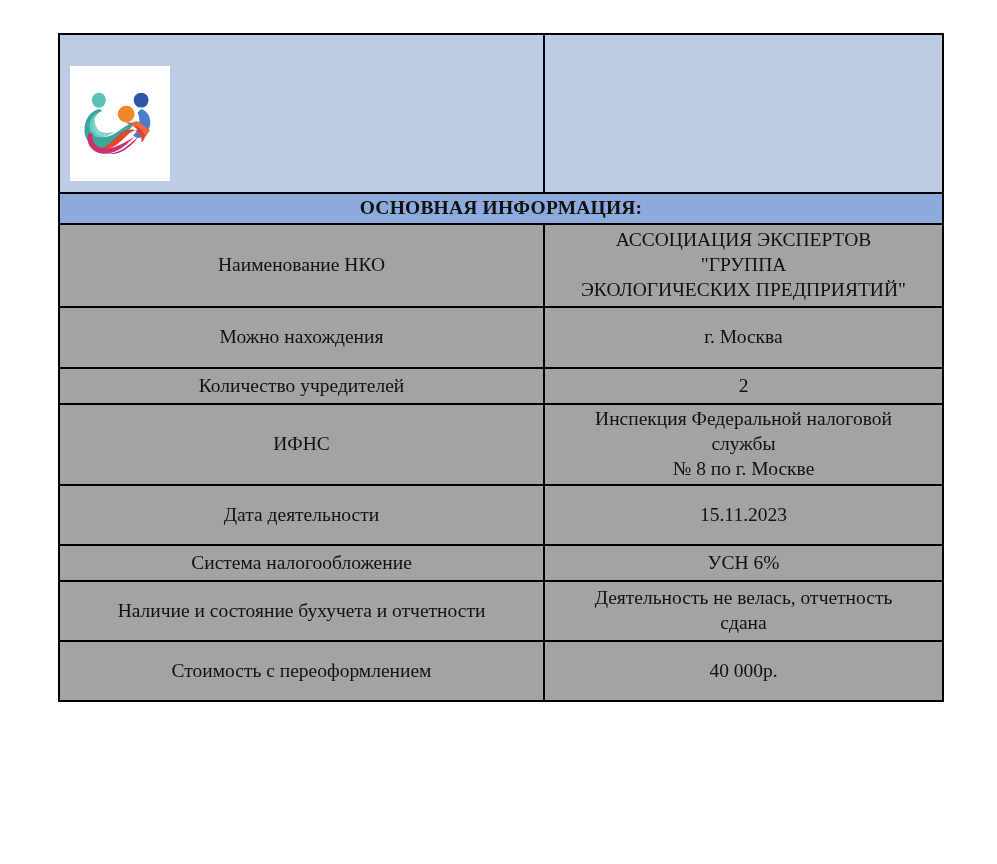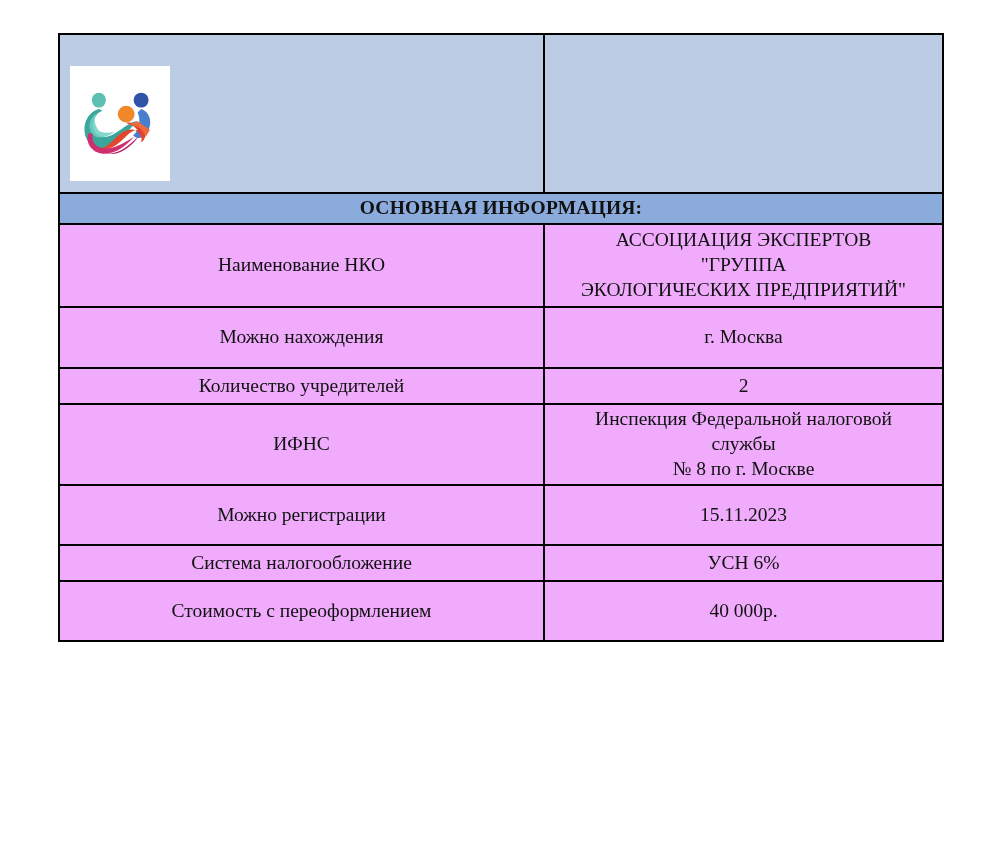--- a/index.html
+++ b/index.html
@@ -21,21 +21,21 @@
     background: #ffffff;
   }
 
   .doc-table {
     position: absolute;
     left: 58px;
     top: 33px;
     width: 884px;
     border-collapse: collapse;
     table-layout: fixed;
-    background: #f0abfc;
+    background: #a3a3a3;
     font-family: Liberation Serif, serif;
   }
 
   .doc-table td {
     border: 2.5px solid #000000;
     padding: 0;
     vertical-align: middle;
     text-align: center;
     color: #111111;
     font-size: 19.5px;
@@ -167,30 +167,37 @@
       <tr class="r-ifns">
         <td class="cell-label label-top">ИФНС</td>
         <td class="cell-value value-mid">
           <div>Инспекция Федеральной налоговой</div>
           <div>службы</div>
           <div>№ 8 по г. Москве</div>
         </td>
       </tr>
 
       <tr class="r-date">
-        <td class="cell-label label-top">Можно регистрации</td>
+        <td class="cell-label label-top">Дата деятельности</td>
         <td class="cell-value value-lower">15.11.2023</td>
       </tr>
 
       <tr class="r-tax">
         <td class="cell-label">Система налогообложение</td>
         <td class="cell-value">УСН 6%</td>
       </tr>
 
 
+      <tr class="r-acct">
+        <td class="cell-label label-top">Наличие и состояние бухучета и отчетности</td>
+        <td class="cell-value value-mid">
+          <div>Деятельность не велась, отчетность</div>
+          <div>сдана</div>
+        </td>
+      </tr>
 
 
       <tr class="r-price">
         <td class="cell-label label-top">Стоимость с переоформлением</td>
         <td class="cell-value value-lower">40 000р.</td>
       </tr>
 
     </tbody>
   </table>
 

